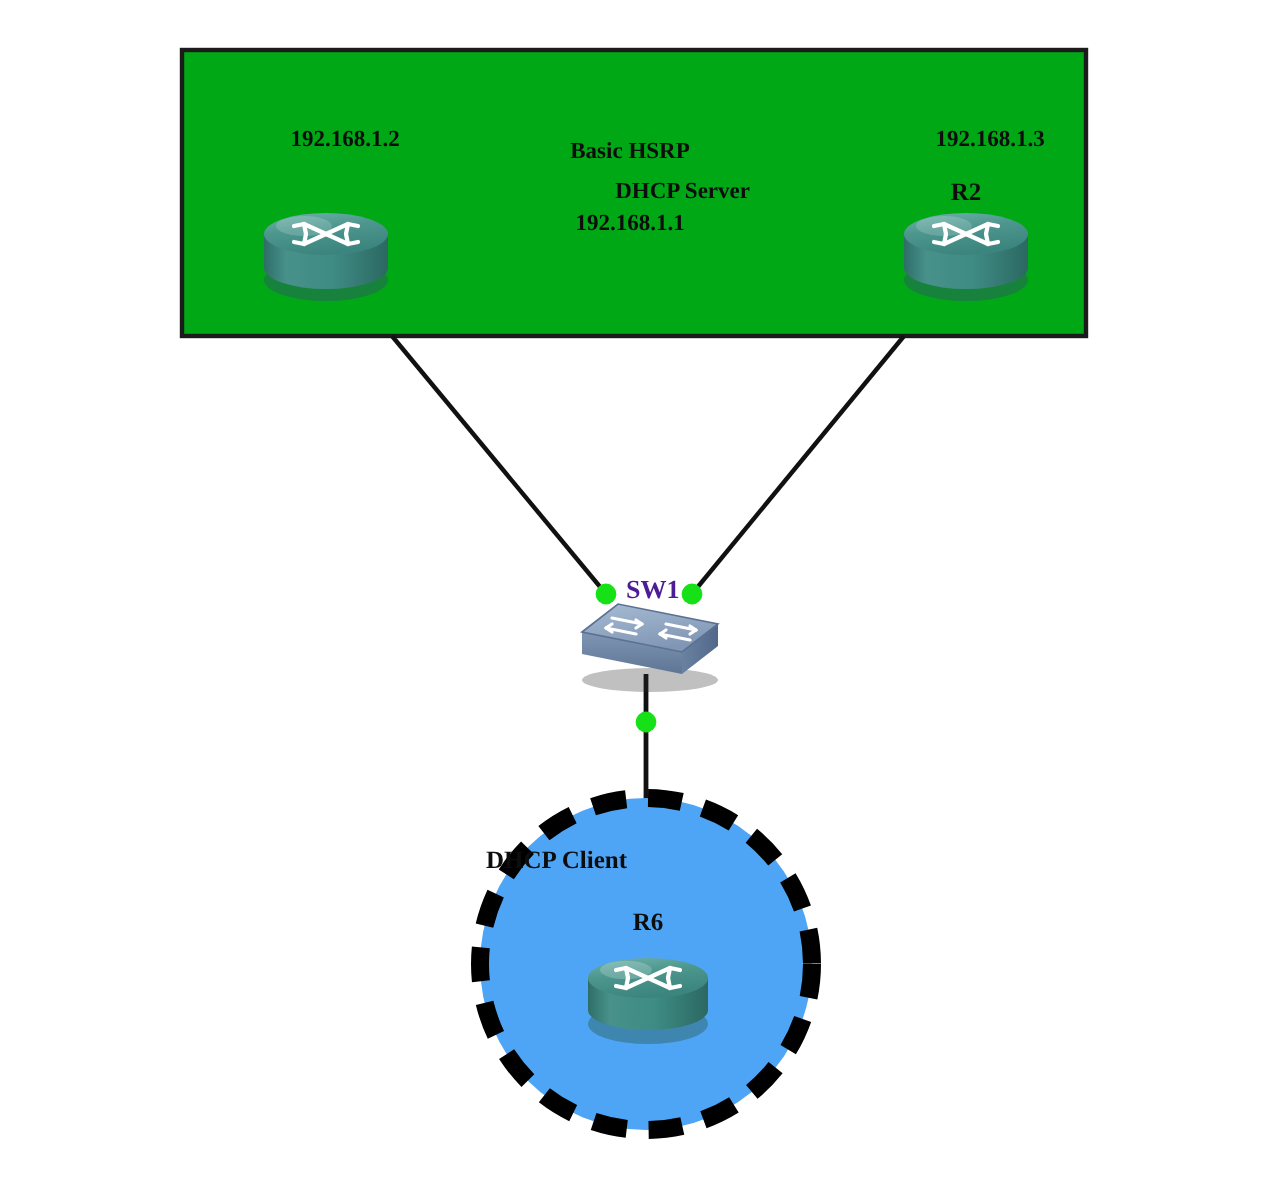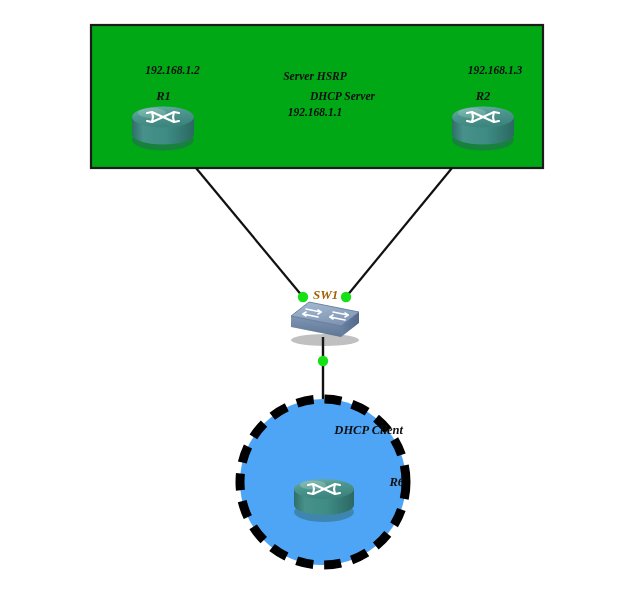--- a/index.html
+++ b/index.html
@@ -9,42 +9,41 @@
   }
   body {
     font-family: "Liberation Serif", "DejaVu Serif", serif;
   }
   #canvas {
     position: relative;
     width: 640px;
     height: 600px;
     background: #ffffff;
     overflow: hidden;
-    font-style: italic;
   }
   svg.layer {
     position: absolute;
     left: 0;
     top: 0;
     width: 640px;
     height: 600px;
   }
   .lbl {
     position: absolute;
     font-family: "Liberation Serif", "DejaVu Serif", serif;
     font-weight: bold;
     color: #0d0d0d;
     white-space: nowrap;
     text-align: center;
     line-height: 1.05;
   }
   .lbl-ip  { font-size: 11.5px; }
   .lbl-dev { font-size: 12.5px; }
   .lbl-ctr { font-size: 11.5px; }
-  .lbl-sw  { font-size: 13px; color: #a16207; }
+  .lbl-sw  { font-size: 13px; color: #4c1d95; }
   .lbl-cli { font-size: 12.5px; }
 </style>
 </head>
 <body>
 
 <div id="canvas">
 
   <svg class="layer" viewBox="0 0 640 600">
     <defs>
       <linearGradient id="routerTopGrad" x1="0" y1="0" x2="0.35" y2="1">
@@ -153,27 +152,26 @@
     </g>
 
     <g>
       <circle cx="303" cy="297" r="5.2" fill="#16E016"></circle>
       <circle cx="346" cy="297" r="5.2" fill="#16E016"></circle>
       <circle cx="323" cy="361" r="5.2" fill="#16E016"></circle>
     </g>
   </svg>
 
   <div class="lbl lbl-ip" style="left:0; top:64px; width:345px; text-align:center;">192.168.1.2</div>
-  <div class="lbl lbl-dev" style="left:0; top:90px; width:327px; text-align:center;">R1</div>
 
   <div class="lbl lbl-ip" style="left:295px; top:64px; width:400px; text-align:center;">192.168.1.3</div>
   <div class="lbl lbl-dev" style="left:313px; top:90px; width:340px; text-align:center;">R2</div>
 
-  <div class="lbl lbl-ctr" style="left:255px; top:70px; width:120px; text-align:center;">Server HSRP</div>
+  <div class="lbl lbl-ctr" style="left:255px; top:70px; width:120px; text-align:center;">Basic HSRP</div>
   <div class="lbl lbl-ctr" style="left:255px; top:90px; width:120px; text-align:right;">DHCP Server</div>
   <div class="lbl lbl-ctr" style="left:255px; top:106px; width:120px; ">192.168.1.1</div>
 
   <div class="lbl lbl-sw" style="left:313px; top:288px;">SW1</div>
 
-  <div class="lbl lbl-cli" style="left:243px; top:424px; width:160px; text-align:right;">DHCP Client</div>
-  <div class="lbl lbl-dev" style="left:244px; top:476px; width:160px; text-align:right;">R6</div>
+  <div class="lbl lbl-cli" style="left:243px; top:424px; width:160px; text-align:left;">DHCP Client</div>
+  <div class="lbl lbl-dev" style="left:244px; top:455px; width:160px; text-align:center;">R6</div>
 
 </div>
 
 </body></html>

